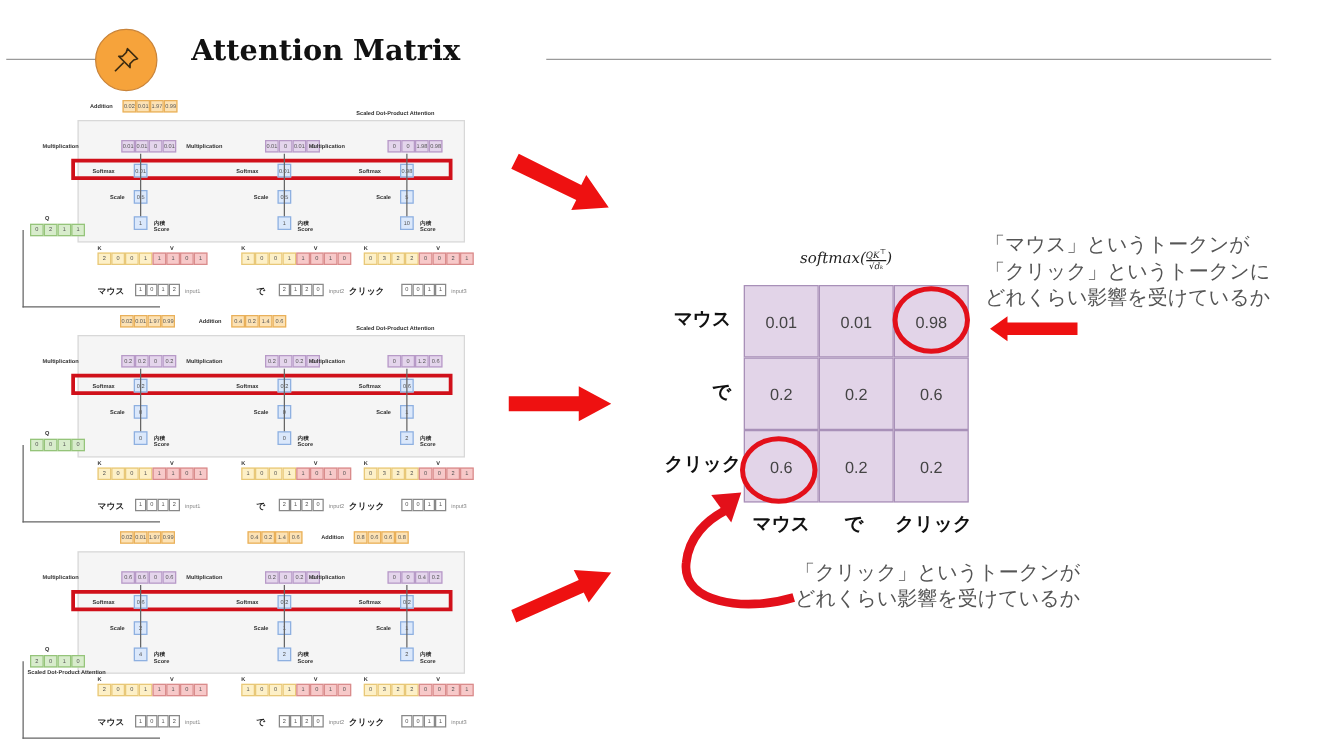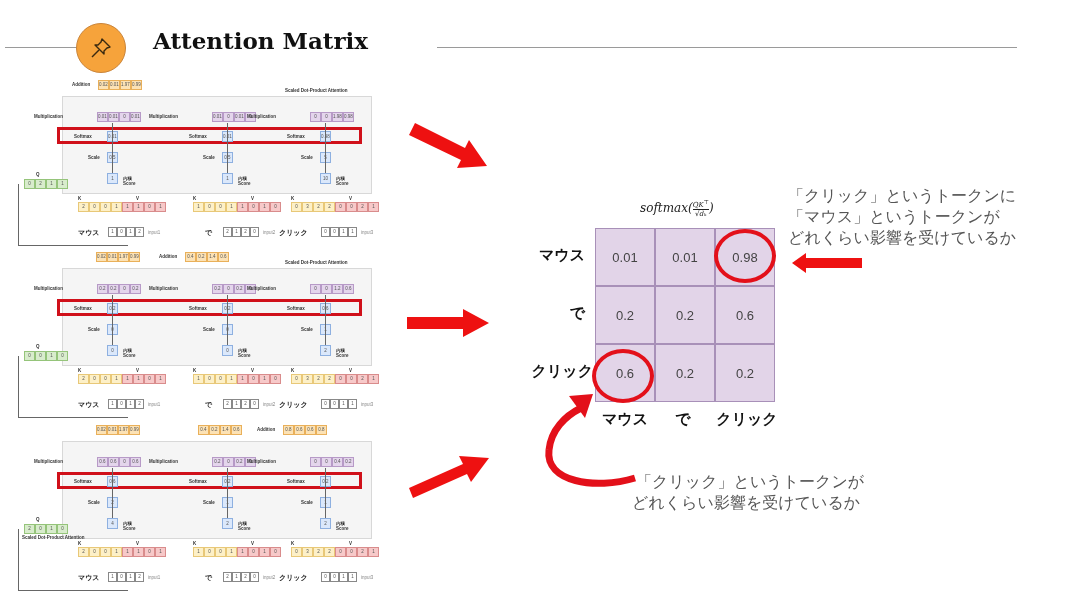--- a/index.html
+++ b/index.html
@@ -511,20 +511,20 @@
 <svg class="arrow" style="left:790px; top:252px;" width="75" height="22" viewBox="0 0 75 22">
   <polygon points="72,6 16,6 16,1 2,11 16,21 16,16 72,16" fill="#ee1111"></polygon>
 </svg>
 
 <svg class="arrow" style="left:535px; top:390px;" width="110" height="100" viewBox="0 0 110 100">
   <path d="M100,88 C60,100 10,92 14,60 C16,40 30,26 46,18" fill="none" stroke="#e3101a" stroke-width="7"></path>
   <polygon points="34,6 58,4 50,28" fill="#e3101a"></polygon>
 </svg>
 
 <div class="note" style="left:788px; top:185px;">
+  <div>「マウス」というトークンが</div>
   <div>「クリック」というトークンに</div>
-  <div>「マウス」というトークンが</div>
   <div>どれくらい影響を受けているか</div>
 </div>
-<div class="note" style="left:632px; top:471px;">
+<div class="note" style="left:632px; top:447px;text-align:right;">
   <div style="padding-left:4px;">「クリック」というトークンが</div>
   <div>どれくらい影響を受けているか</div>
 </div>
 
 </body></html>

